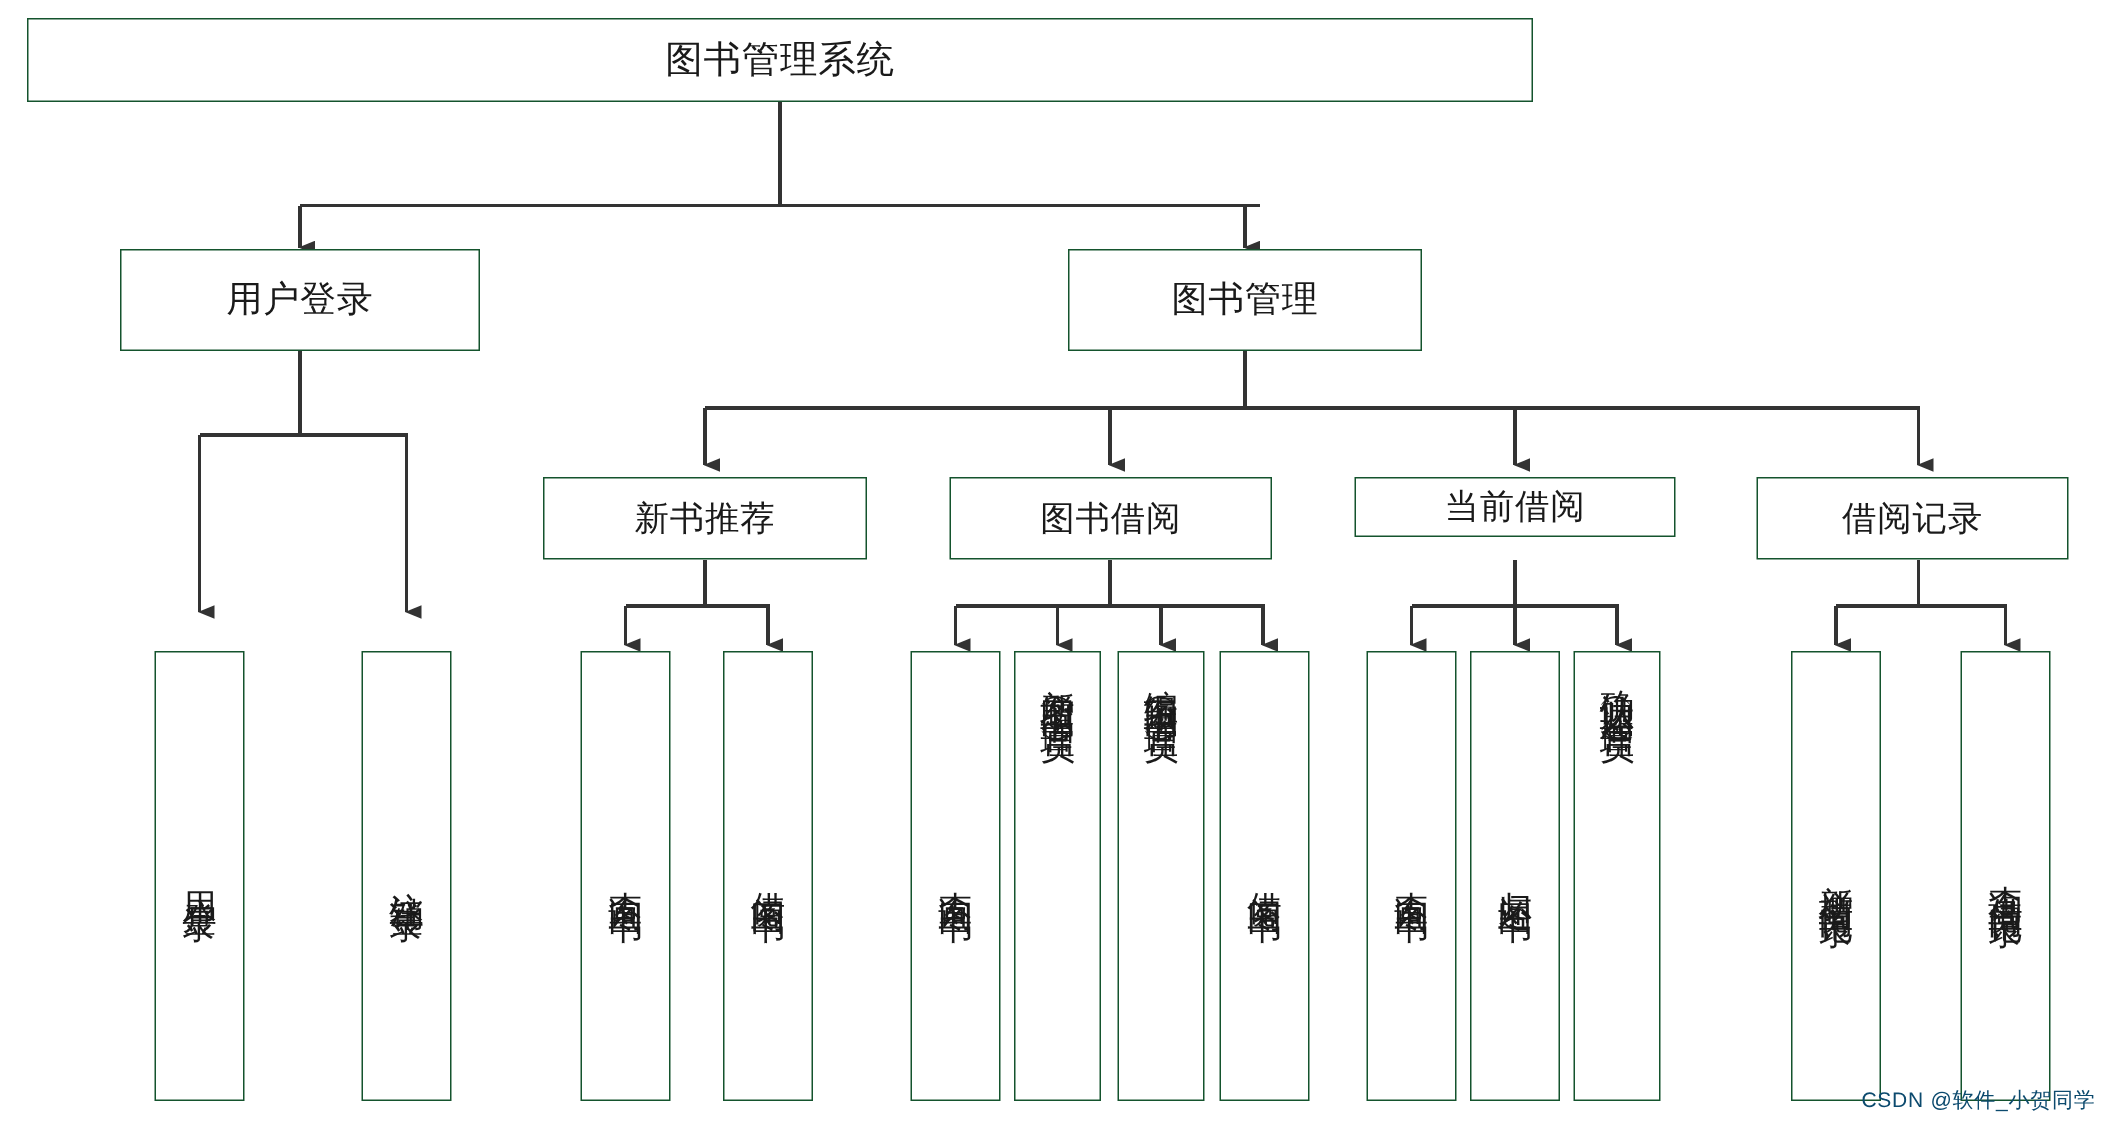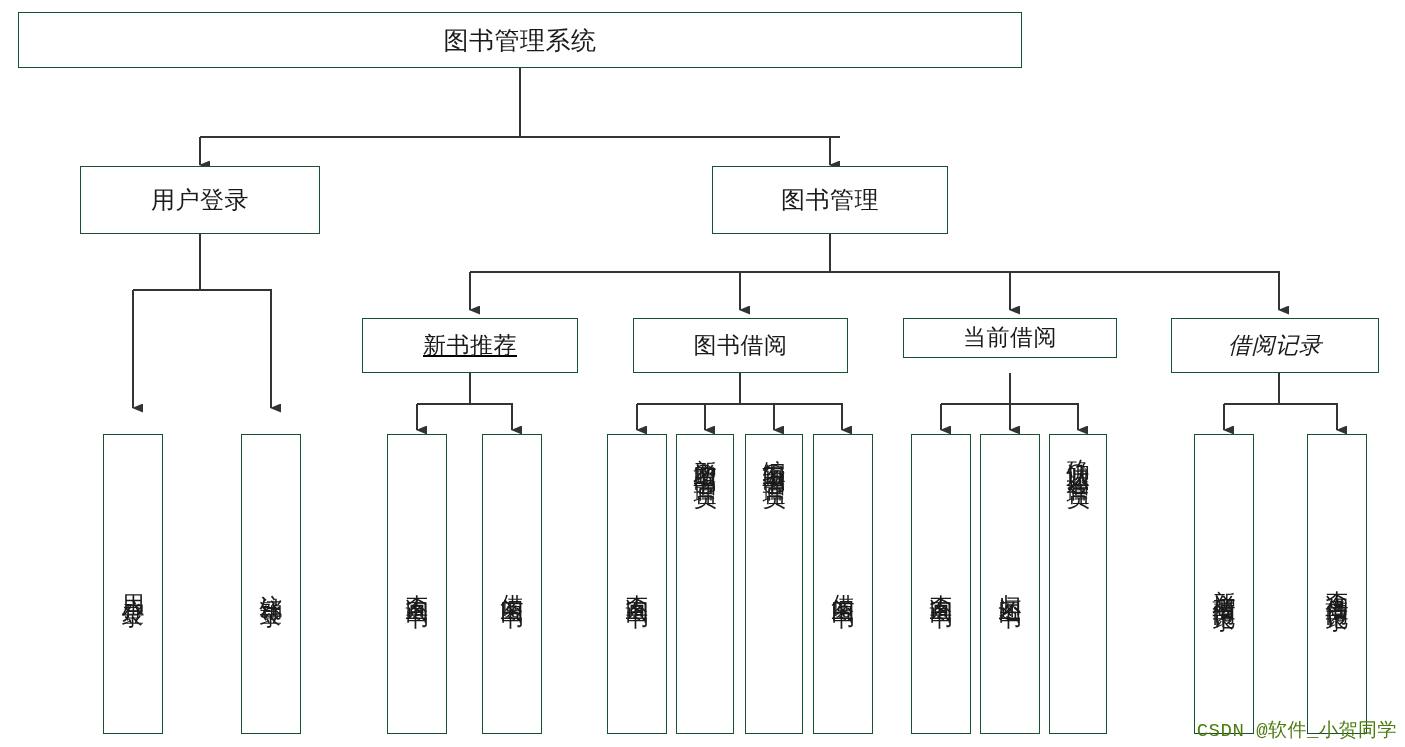--- a/index.html
+++ b/index.html
@@ -62,26 +62,25 @@
     white-space: pre;
   }
   .node-leaf.leaf-center {
     align-items: center;
     padding-top: 0;
   }
   .watermark {
     position: absolute;
     right: 8px;
     bottom: 4px;
-    font-size: 19px;
-    color: #4d7c0f;
+    font-size: 14px;
+    color: #0c4a6e;
     z-index: 8;
     white-space: nowrap;
     letter-spacing: 0.5px;
-    font-family: Liberation Mono, monospace;
   }
 </style>
 </head>
 <body>
 
 <div id="diagram-canvas">
 
   <svg id="edges-layer" viewBox="0 0 1405 747" width="1405" height="747" xmlns="http://www.w3.org/2000/svg">
     <defs>
       <marker id="arrowhead" markerWidth="9" markerHeight="11" refX="4.5" refY="10" orient="auto" markerUnits="userSpaceOnUse">
@@ -136,30 +135,30 @@
     <span class="label">图书管理系统</span>
   </div>
 
   <div class="node node-l1" style="left:80px; top:166px; width:240px; height:68px;">
     <span class="label">用户登录</span>
   </div>
   <div class="node node-l1" style="left:712px; top:166px; width:236px; height:68px;">
     <span class="label">图书管理</span>
   </div>
 
-  <div class="node node-l2" style="left:362px; top:318px; width:216px; height:55px;text-decoration:underline;">
+  <div class="node node-l2" style="left:362px; top:318px; width:216px; height:55px;">
     <span class="label">新书推荐</span>
   </div>
   <div class="node node-l2" style="left:633px; top:318px; width:215px; height:55px;">
     <span class="label">图书借阅</span>
   </div>
   <div class="node node-l2" style="left:903px; top:318px; width:214px; height:40px;">
     <span class="label">当前借阅</span>
   </div>
-  <div class="node node-l2" style="left:1171px; top:318px; width:208px; height:55px;font-style:italic;">
+  <div class="node node-l2" style="left:1171px; top:318px; width:208px; height:55px;">
     <span class="label">借阅记录</span>
   </div>
 
   <div class="node node-leaf leaf-center" style="left:103px; top:434px; width:60px; height:300px;">
     <span class="label">用户登录</span>
   </div>
   <div class="node node-leaf leaf-center" style="left:241px; top:434px; width:60px; height:300px;">
     <span class="label">注销登录</span>
   </div>
 

